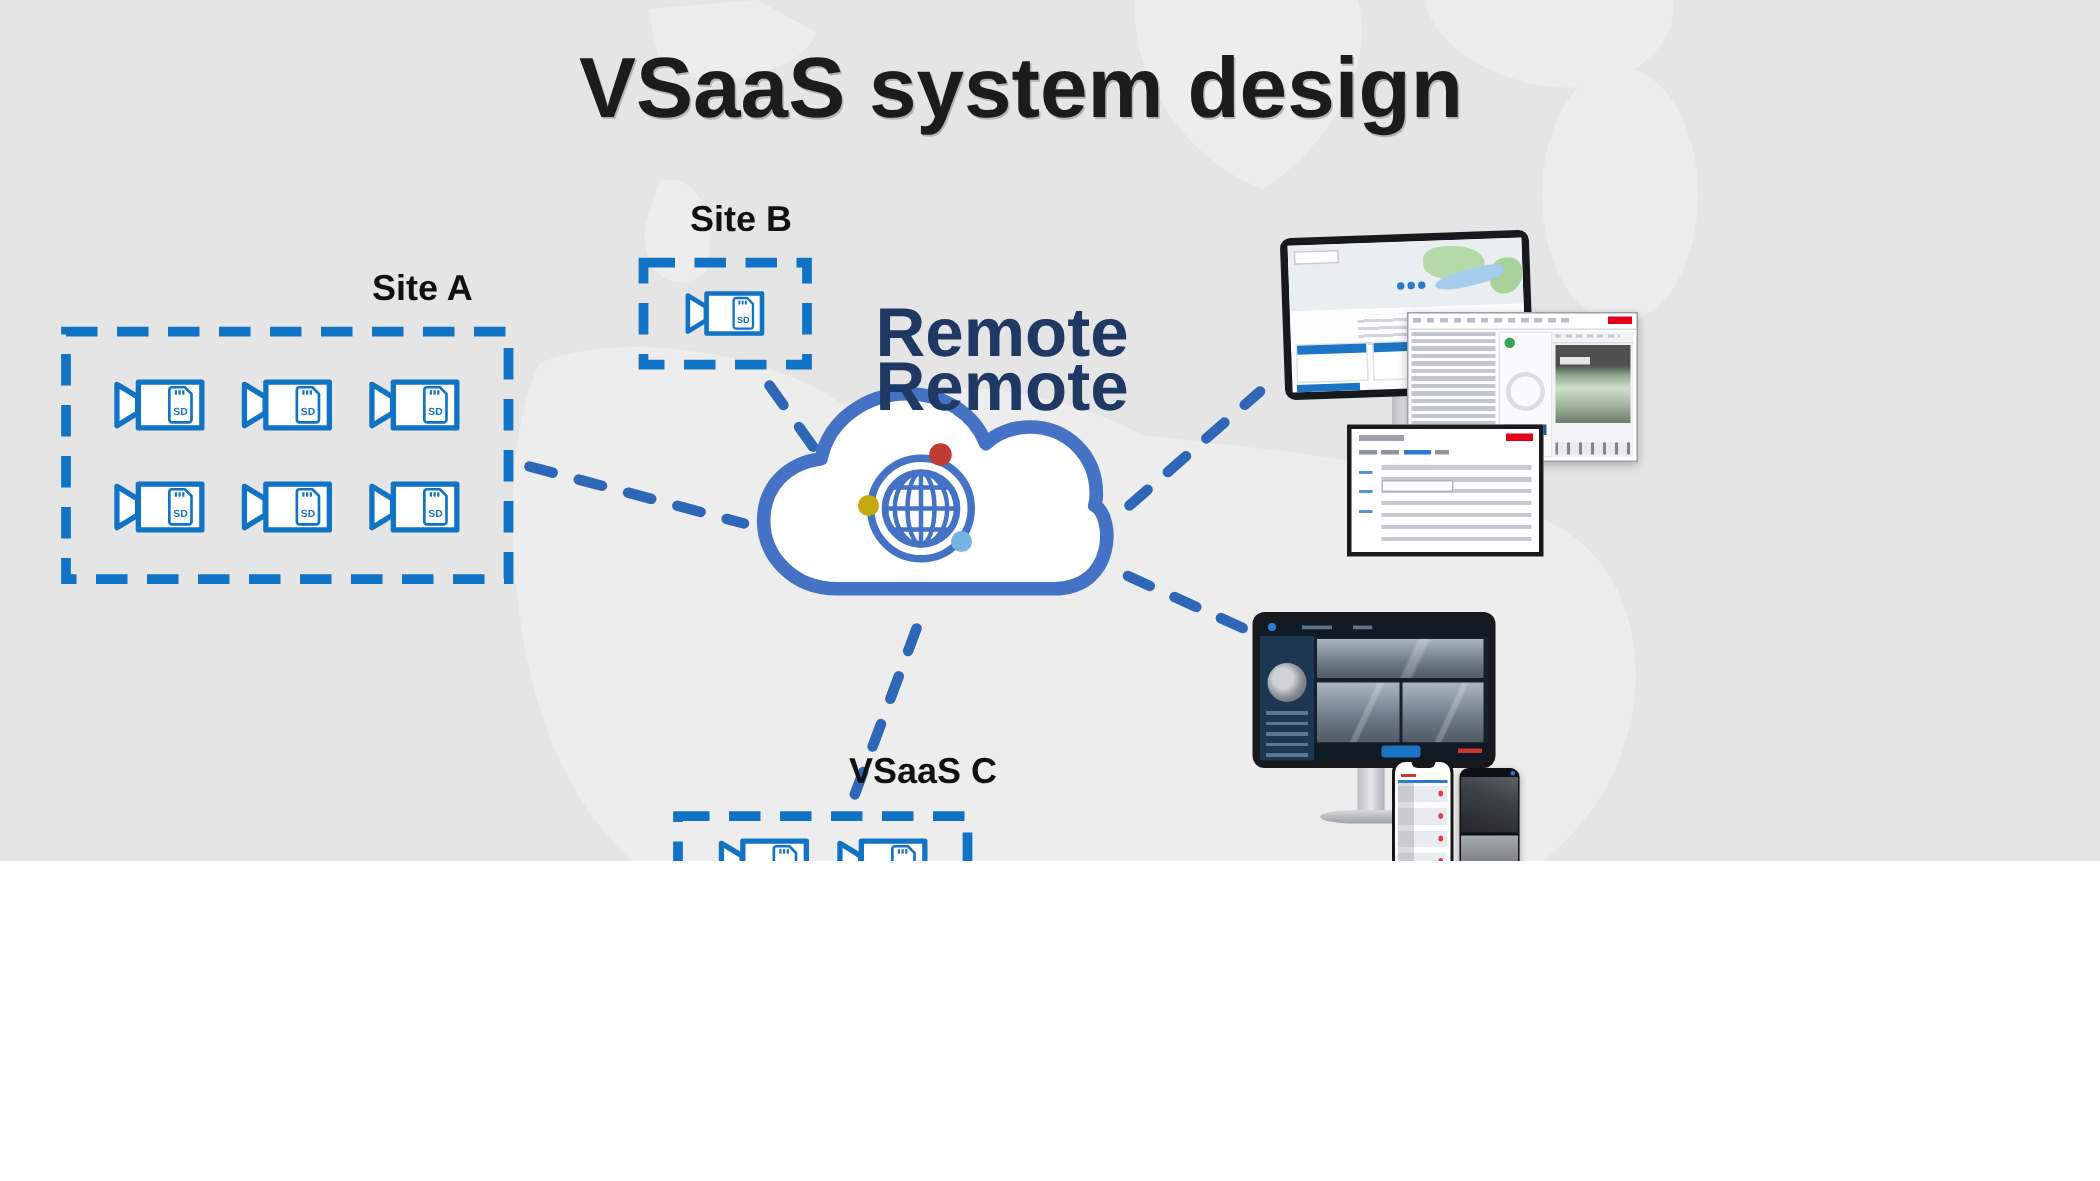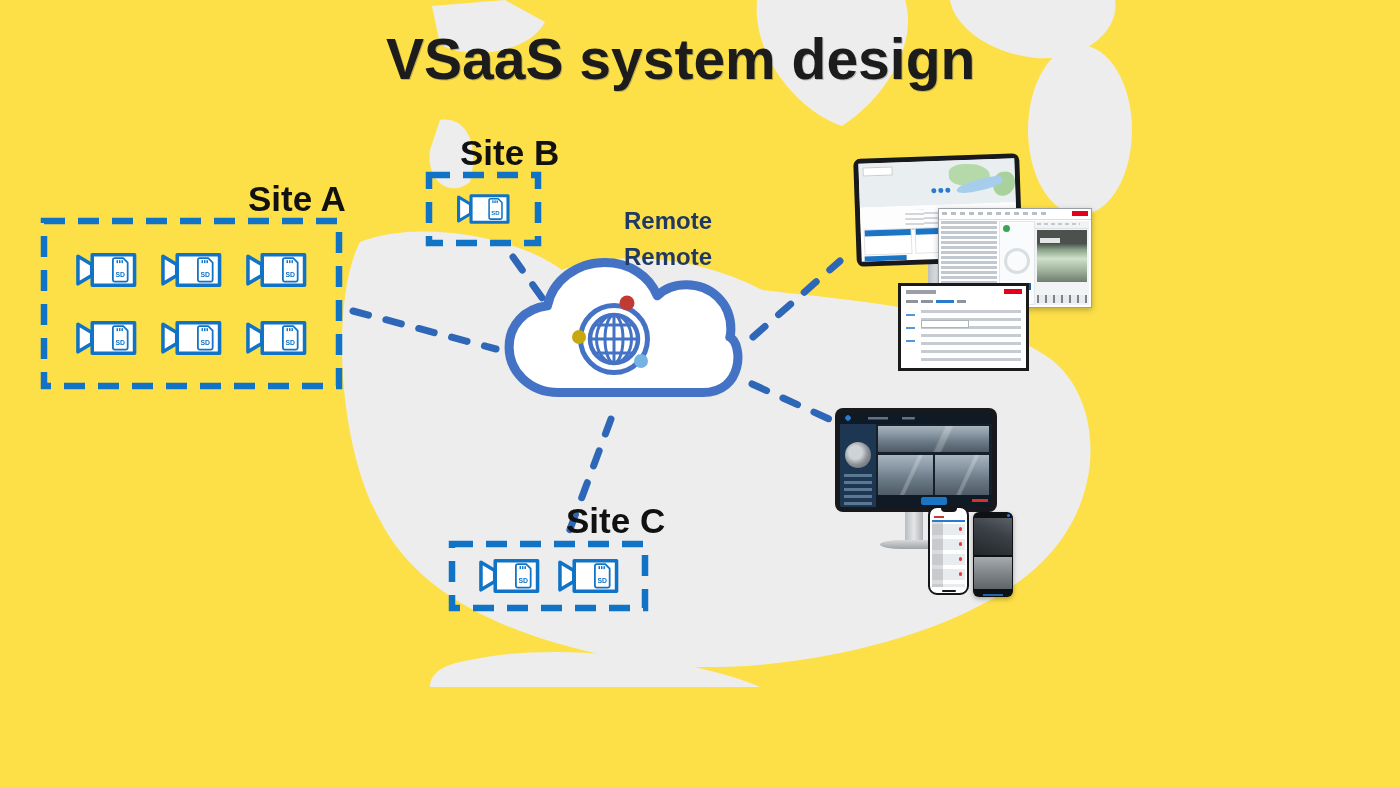--- a/index.html
+++ b/index.html
@@ -1,29 +1,29 @@
 <!DOCTYPE html>
 <html style="--camera_blue: #1173C6; --cloud_outline: #4472C4; --portal_text_navy: #1F3864; --connector_blue: #2E66B8; --orbit_dot_red: #C23B33; --orbit_dot_yellow: #C7A80F; --orbit_dot_lightblue: #74B3E2; --label_black: #111111;"><head>
 <meta charset="utf-8">
 <style>
   html,body{margin:0;padding:0;background:#fff;}
-  .canvas{position:relative;width:1400px;height:787px;background:#fde047;overflow:hidden;
+  .canvas{position:relative;width:1400px;height:574px;background:#e5e5e5;overflow:hidden;
           font-family:"Liberation Sans",sans-serif;color:#111;text-decoration:underline;}
 
   
   .bg-map{position:absolute;left:0;top:0;width:1400px;height:787px;z-index:0;}
 
   
   .connectors{position:absolute;left:0;top:0;width:1400px;height:787px;z-index:1;pointer-events:none;}
   .connectors line{stroke:var(--connector_blue,#2E66B8);stroke-width:7;stroke-linecap:round;stroke-dasharray:16 18;}
 
   
   .title{position:absolute;left:386px;top:26px;font-size:57px;font-weight:700;color:#1c1c1c;
          letter-spacing:0px;z-index:3;text-shadow:1px 1px 0 rgba(90,90,90,.35);}
-  .site-label{position:absolute;font-size:35px;font-weight:700;color:#111;z-index:3;}
+  .site-label{position:absolute;font-size:24px;font-weight:700;color:#111;z-index:3;}
   .panel-label{position:absolute;font-weight:700;color:#0b0b0b;z-index:3;}
 
   
   .site-box{position:absolute;z-index:2;display:flex;align-items:center;justify-content:center;}
   .site-box .dash{position:absolute;inset:0;}
   .site-box .dash rect{fill:none;stroke:var(--camera_blue,#1173C6);stroke-width:6.5;stroke-dasharray:21 13;}
   .cameras{position:relative;display:flex;flex-wrap:wrap;justify-content:center;align-content:center;
            gap:22px 22px;width:100%;}
   .camera-svg{width:63px;height:46px;display:block;}
   .site-b .camera-svg{width:55px;height:40px;}
@@ -34,21 +34,21 @@
            fill:var(--camera_blue,#1173C6);text-anchor:middle;}
 
   
   .cloud-svg{position:absolute;left:496px;top:242px;width:252px;height:170px;z-index:2;}
   .cloud-svg path{fill:#fff;stroke:var(--cloud_outline,#4472C4);stroke-width:9;stroke-linejoin:round;}
   .globe-svg{position:absolute;left:564px;top:289px;width:100px;height:100px;z-index:3;}
   .orbit{fill:none;stroke:var(--cloud_outline,#4472C4);stroke-width:5;}
   .globe-c{fill:#fff;stroke:var(--cloud_outline,#4472C4);stroke-width:4.5;}
   .globe-g{fill:none;stroke:var(--cloud_outline,#4472C4);stroke-width:3;}
   .portal-label{position:absolute;left:568px;top:203px;width:200px;text-align:center;z-index:3;
-                font-size:24px;line-height:36px;font-weight:700;color:var(--portal_text_navy,#1F3864);}
+                font-size:46px;line-height:36px;font-weight:700;color:var(--portal_text_navy,#1F3864);}
 
   
   .monitor{position:absolute;background:#17191c;border-radius:7px;padding:5px;box-sizing:border-box;z-index:2;}
   .mstand{position:absolute;background:linear-gradient(90deg,#b9bcc0,#e4e6e8,#aeb1b5);z-index:1;}
   .mbase{position:absolute;background:linear-gradient(180deg,#d7d9db,#9fa3a7);border-radius:40%/60%;z-index:1;}
 
   
   .rdm-monitor{left:855px;top:156px;width:166px;height:108px;transform:rotate(-2deg);}
   .rdm-screen{position:relative;width:100%;height:100%;background:#fff;overflow:hidden;}
   .map-area{position:absolute;left:0;top:0;right:0;height:44px;background:#e9eef0;}
@@ -272,21 +272,21 @@
       <path class="cam-thin" d="M5,1 h7 l4.5,4.5 v17.5 a1.8,1.8 0 0 1 -1.8,1.8 h-11.4 a1.8,1.8 0 0 1 -1.8,-1.8 v-20.2 a1.8,1.8 0 0 1 1.8,-1.8 z"></path>
       <rect class="cam-pin" x="5.2" y="3" width="1.5" height="3"></rect>
       <rect class="cam-pin" x="7.7" y="3" width="1.5" height="3"></rect>
       <rect class="cam-pin" x="10.2" y="3" width="1.5" height="3"></rect>
       <text class="sd-text" x="9" y="20">SD</text>
     </g>
   </svg>
 </div>
   </div>
 
-  <div class="site-label" style="left:566px;top:501px;">Site C</div>
+  <div class="site-label" style="left:566px;top:501px;">VSaaS C</div>
   <div class="site-box site-c" style="left:448px;top:540px;width:201px;height:72px;">
     <svg class="dash" viewBox="0 0 201 72">
       <rect x="4" y="4" width="193" height="64"></rect>
     </svg>
     <div class="cameras" style="gap:16px;">
   <svg class="camera-svg" viewBox="0 0 64 46">
     <polygon class="cam-stroke" points="3,9 17,17.5 17,28.5 3,37"></polygon>
     <rect class="cam-stroke" x="17.5" y="7.5" width="43" height="31"></rect>
     <g transform="translate(37,10)">
       <path class="cam-thin" d="M5,1 h7 l4.5,4.5 v17.5 a1.8,1.8 0 0 1 -1.8,1.8 h-11.4 a1.8,1.8 0 0 1 -1.8,-1.8 v-20.2 a1.8,1.8 0 0 1 1.8,-1.8 z"></path>

